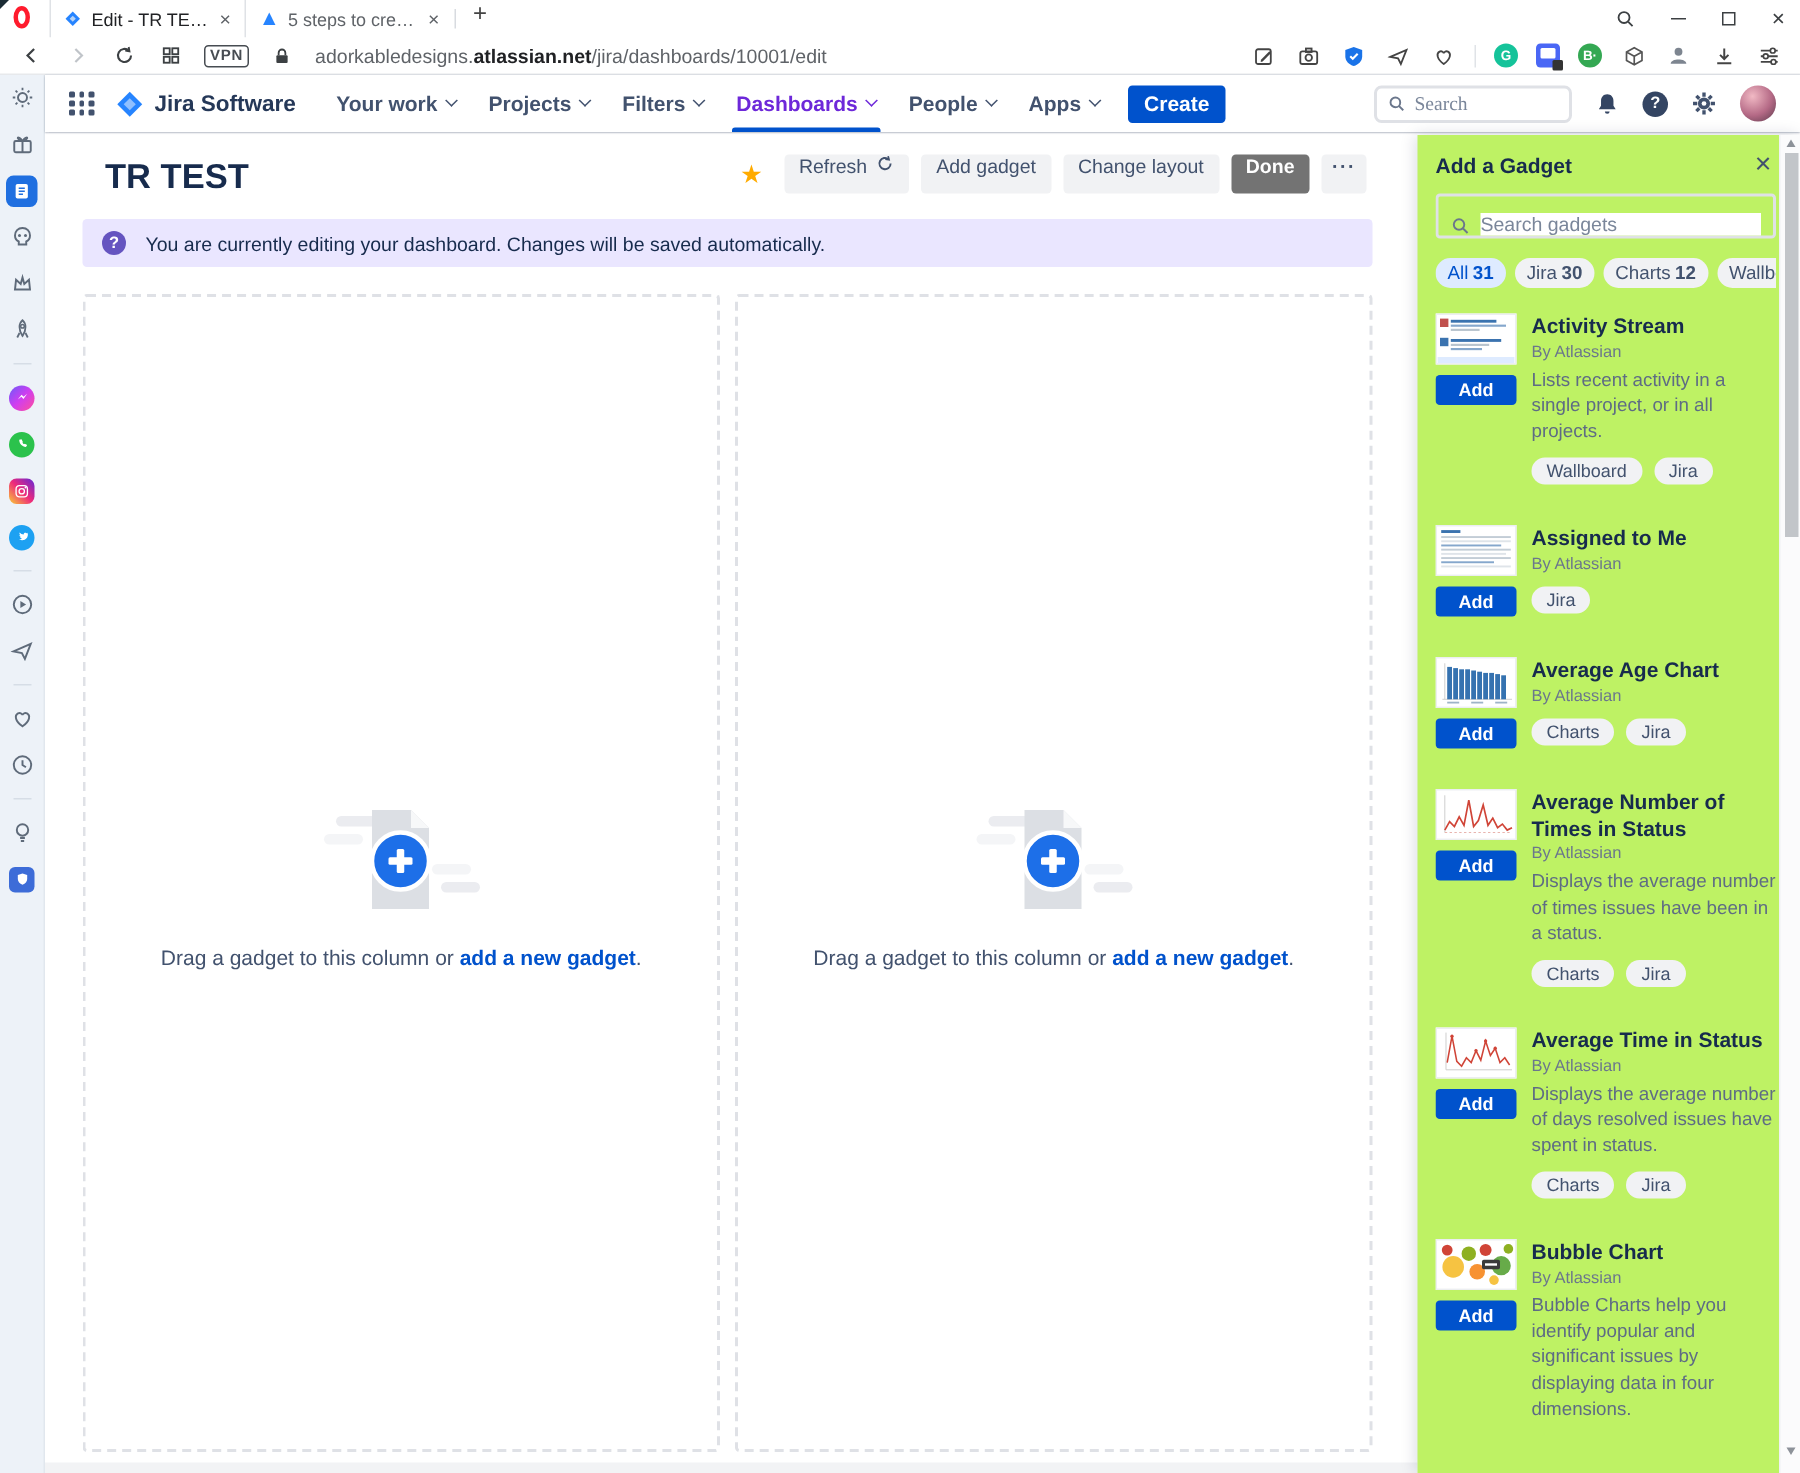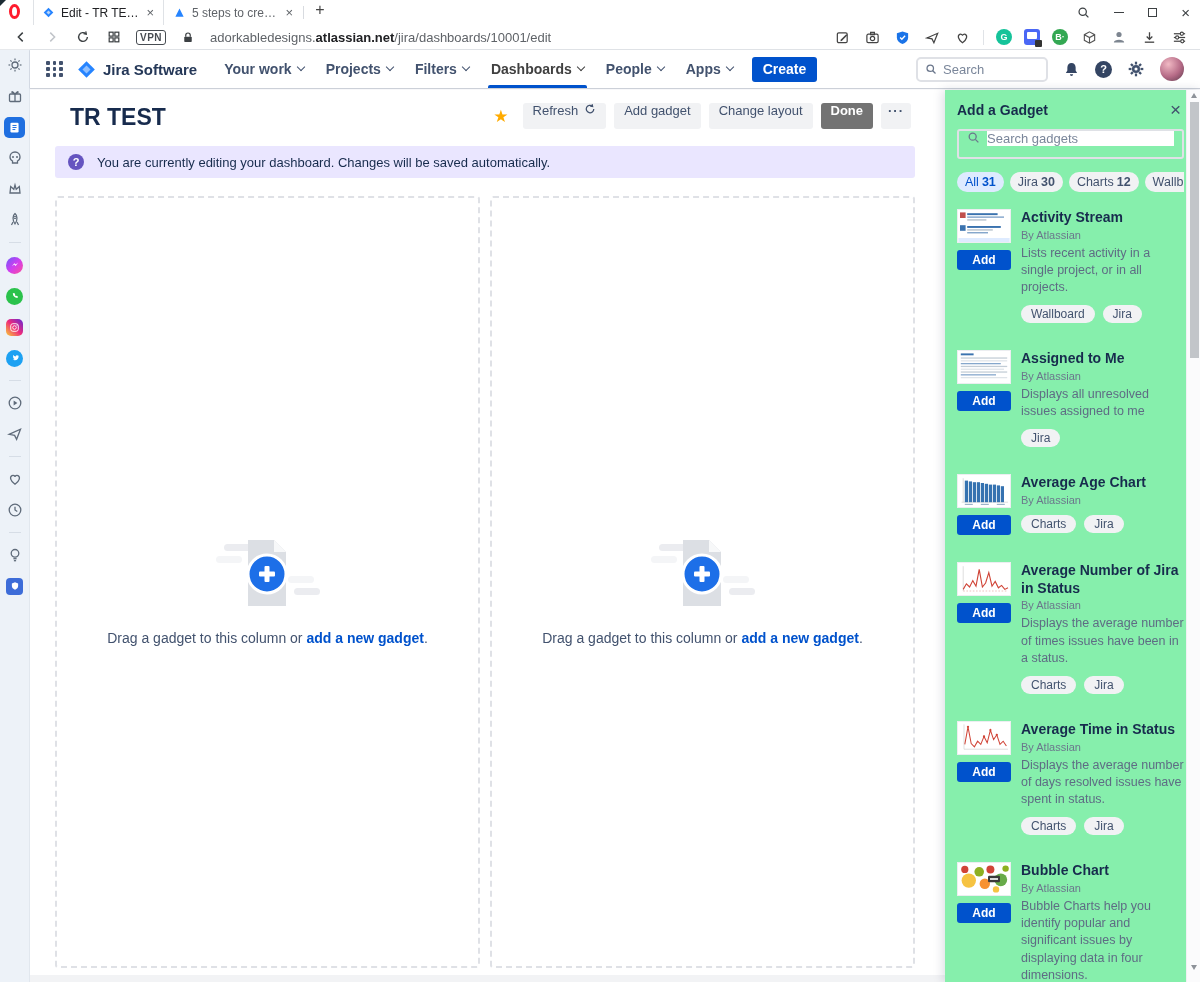--- a/index.html
+++ b/index.html
@@ -43,27 +43,27 @@
   .sb-ig { width:17px; height:17px; border-radius:5px; background:linear-gradient(45deg,#f9ce34,#ee2a7b,#6228d7); display:flex; align-items:center; justify-content:center; }
   .sb-ext { width:17px; height:17px; border-radius:4px; background:#3d6cd8; display:flex; align-items:center; justify-content:center; }
 
   
   .jiranav { position:absolute; left:30px; right:0; top:50px; height:38px; background:#fff; display:flex; align-items:center; padding:0 16px; box-shadow:0 1px 1px rgba(9,30,66,.18), 0 0 1px rgba(9,30,66,.2); z-index:5; }
   .apps-grid { display:grid; grid-template-columns:repeat(3,4px); grid-gap:2.5px; margin-right:14px; }
   .apps-grid i { width:3.5px; height:3.5px; border-radius:1px; background:#42526E; }
   .brand { display:flex; align-items:center; gap:7px; margin-right:16px; }
   .brand-name { font-size:15px; font-weight:600; color:#253858; }
   .navitem { font-size:14px; font-weight:600; color:#42526E; padding:0 11px; height:38px; display:flex; align-items:center; gap:6px; position:relative; cursor:default; }
-  .navitem.active { color:#404040; }
+  .navitem.active { color:#6d28d9; }
   .navitem.active::after { content:''; position:absolute; left:8px; right:8px; bottom:0; height:3px; background:#0052CC; border-radius:2px 2px 0 0; }
   .chev { width:6px; height:6px; border-right:1.8px solid currentColor; border-bottom:1.8px solid currentColor; transform:rotate(45deg); margin-top:-4px; }
   .create-btn { background:#0052CC; color:#fff; border:none; border-radius:3px; height:25px; padding:0 11px; font-size:14px; font-weight:600; margin-left:8px; font-family:inherit; }
   .nav-right { margin-left:auto; display:flex; align-items:center; gap:15px; }
   .nav-search { width:132px; height:25px; border:2px solid #DFE1E6; border-radius:5px; display:flex; align-items:center; gap:6px; padding:0 7px; background:#fff; }
-  .nav-search input { border:none; outline:none; width:90px; font-size:13px; color:#172B4D; font-family:Liberation Sans, sans-serif; }
+  .nav-search input { border:none; outline:none; width:90px; font-size:13px; color:#172B4D; font-family:Liberation Serif, serif; }
   .nav-search input::placeholder { color:#7A869A; }
   .help-circle { width:17px; height:17px; border-radius:50%; background:#344563; color:#fff; font-size:11px; font-weight:bold; display:flex; align-items:center; justify-content:center; }
   .avatar { width:24px; height:24px; border-radius:50%; background:radial-gradient(circle at 35% 30%, #f1b9c4, #b56a86 55%, #6e4458 90%); }
 
   
   .page-title { position:absolute; left:70px; top:104px; font-size:23px; font-weight:700; color:#172B4D; }
   .page-actions { position:absolute; top:103px; right:289px; display:flex; align-items:center; gap:8px; }
   .star { color:#FFAB00; font-size:17px; margin-right:6px; }
   .hbtn { background:#F1F2F4; border:none; border-radius:3px; height:26px; padding:0 10px; font-size:13px; font-weight:500; color:#42526E; display:inline-flex; align-items:flex-start; gap:6px; font-family:inherit; }
   .hbtn.primary { background:#737373; color:#fff; font-weight:600; }
@@ -74,26 +74,26 @@
   .banner-text { font-size:13px; color:#172B4D; }
 
   .dash-col { position:absolute; top:196px; width:425px; height:772px; border:2px dashed #DFE1E6; border-radius:3px; }
   .dash-col.left { left:55px; } .dash-col.right { left:490px; }
   .col-center { position:absolute; top:334px; left:0; right:0; display:flex; flex-direction:column; align-items:center; }
   .col-hint { margin-top:16px; font-size:14px; color:#42526E; }
   .col-hint a { color:#0052CC; font-weight:bold; text-decoration:none; }
   .bottom-strip { position:absolute; left:30px; right:255px; bottom:0; height:7px; background:#f2f3f5; }
 
   
-  .panel { position:absolute; left:945px; top:90px; right:0; bottom:0; background:#86efac; box-shadow:-2px 0 10px rgba(9,30,66,.15); z-index:6; }
+  .panel { position:absolute; left:945px; top:90px; right:0; bottom:0; background:#bef264; box-shadow:-2px 0 10px rgba(9,30,66,.15); z-index:6; }
   .panel-inner { position:absolute; left:12px; right:16px; top:0; bottom:0; overflow:hidden; }
   .panel-head { display:flex; align-items:center; justify-content:space-between; margin-top:10px; }
   .panel-title { font-size:14px; font-weight:bold; color:#172B4D; }
   .panel-close { font-size:19px; color:#42526E; line-height:1; padding:0 3px; cursor:default; }
-  .panel-search { margin-top:10px; height:30px; border:2px solid #DFE1E6; border-radius:3px; display:flex; align-items:flex-start; gap:7px; padding:0 8px; }
+  .panel-search { margin-top:10px; height:30px; border:2px solid #DFE1E6; border-radius:3px; display:flex; align-items:flex-end; gap:7px; padding:0 8px; }
   .panel-search input { border:none; outline:none; flex:1; font-size:13px; font-family:inherit; color:#172B4D; }
   .panel-search input::placeholder { color:#7A869A; }
   .filters { display:flex; gap:6px; margin-top:13px; }
   .pill { background:#F1F2F4; border-radius:12px; padding:3px 8px; font-size:12.5px; color:#42526E; white-space:nowrap; }
   .pill b { margin-left:3px; }
   .pill.active { background:#DEEBFF; color:#0052CC; }
   .gadget-list { margin-top:17px; display:flex; flex-direction:column; gap:27px; }
   .gadget-card { display:flex; gap:8px; }
   .gadget-left { width:56px; flex:none; }
   .gadget-thumb { width:54px; height:34px; border:1px solid #eceef1; background:#fff; overflow:hidden; }
@@ -572,21 +572,20 @@
                 <rect x="3" y="25.5" width="58" height="1.6" fill="#c3cdd6"></rect>
                 <rect x="3" y="29" width="44" height="1.6" fill="#85a7cc"></rect>
                 <rect x="3" y="32.5" width="58" height="1.6" fill="#dfe4e9"></rect>
               </svg>
             </div>
       <button class="add-btn">Add</button>
     </div>
     <div class="gadget-body">
       <div class="gadget-title">Assigned to Me</div>
       <div class="gadget-byline">By Atlassian</div>
-      <div class="gadget-desc">Displays all unresolved issues assigned to me</div>
       <div class="gadget-tags">
               <span class="tag">Jira</span>
             </div>
     </div>
   </div>
 
   <div class="gadget-card">
     <div class="gadget-left">
       <div class="gadget-thumb">
               <svg viewBox="0 0 64 40">
@@ -628,21 +627,21 @@
               <svg viewBox="0 0 64 40">
                 <rect width="64" height="40" fill="#fff"></rect>
                 <line x1="6" y1="4" x2="6" y2="35" stroke="#ccc" stroke-width=".8"></line>
                 <polyline points="6,33 10,26 14,30 18,22 22,29 26,8 30,30 34,25 38,12 42,29 46,23 50,31 54,28 58,33 62,31" fill="none" stroke="#d04437" stroke-width="1.4"></polyline>
                 <line x1="6" y1="35" x2="62" y2="35" stroke="#e8b4ae" stroke-width="1" stroke-dasharray="2 2"></line>
               </svg>
             </div>
       <button class="add-btn">Add</button>
     </div>
     <div class="gadget-body">
-      <div class="gadget-title">Average Number of Jira in Status</div>
+      <div class="gadget-title">Average Number of Times in Status</div>
       <div class="gadget-byline">By Atlassian</div>
       <div class="gadget-desc">Displays the average number of times issues have been in a status.</div>
       <div class="gadget-tags">
               <span class="tag">Charts</span>
               <span class="tag">Jira</span>
             </div>
     </div>
   </div>
 
   <div class="gadget-card">

